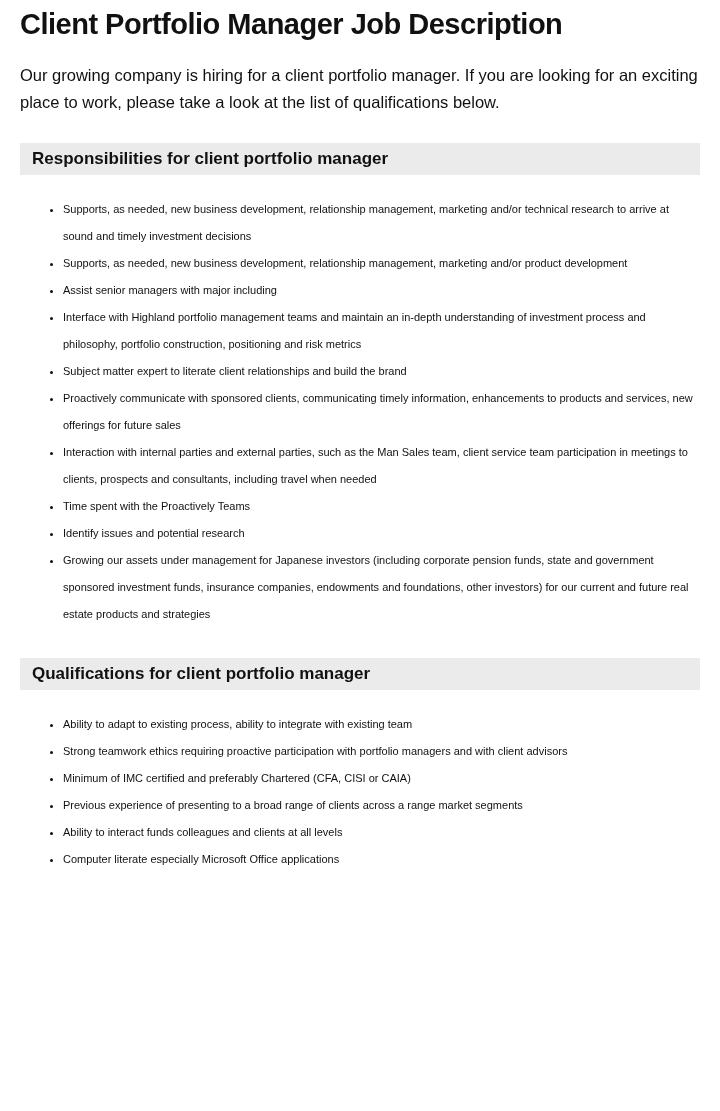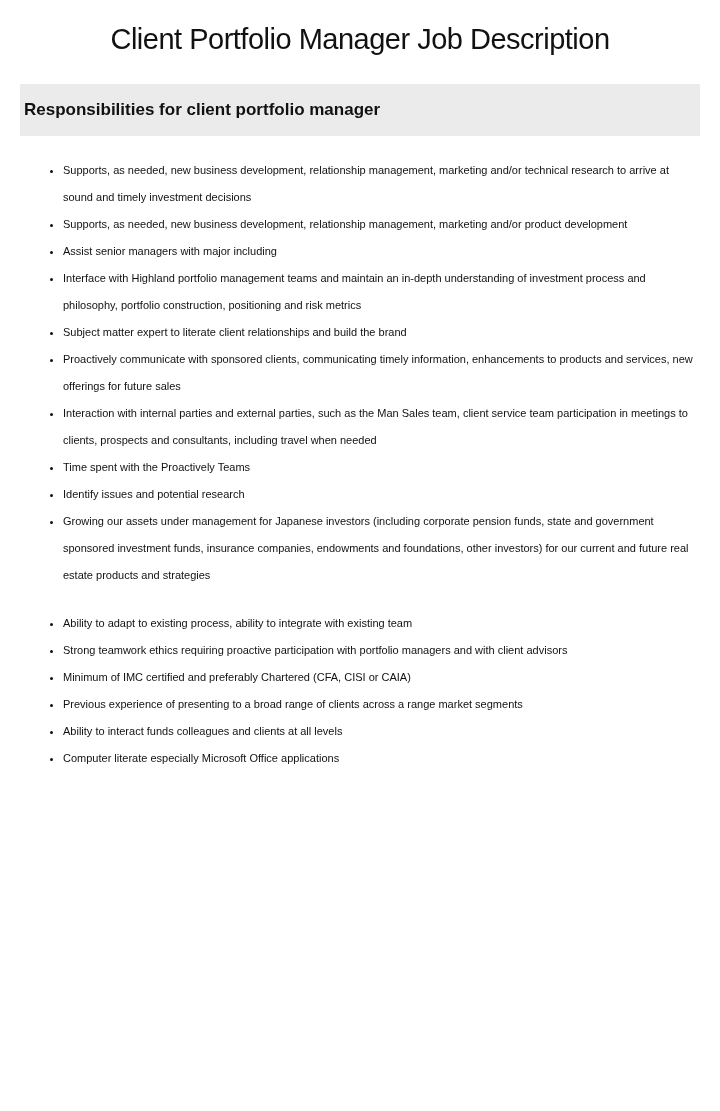--- a/index.html
+++ b/index.html
@@ -13,38 +13,37 @@
     font-family: "Liberation Sans", "DejaVu Sans", sans-serif;
     color: #111111;
     overflow: hidden;
   }
   .page {
     padding: 0 20px;
     box-sizing: border-box;
   }
   .doc-title {
     font-size: 29px;
-    font-weight: 400;
-    text-align: center;
+    font-weight: 700;
     letter-spacing: -0.5px;
     margin: 0;
-    padding-top: 22px;
+    padding-top: 7px;
     line-height: 1.2;
   }
   .intro {
     font-size: 16.5px;
     line-height: 27px;
     margin: 20px 0 0 0;
   }
   .section-heading {
     background: #ebebeb;
-    height: 52px;
+    height: 32px;
     display: flex;
     align-items: center;
-    padding-left: 4px;
+    padding-left: 12px;
     box-sizing: border-box;
     font-size: 17px;
     font-weight: 700;
     margin-top: 27px;
   }
   .section-heading.second {
     margin-top: 30px;
   }
   ul.bullet-list {
     margin: 21px 0 0 0;
@@ -58,38 +57,42 @@
     margin: 0;
   }
 </style>
 </head>
 <body>
 
 <div class="page">
 
   <h1 class="doc-title">Client Portfolio Manager Job Description</h1>
 
+  <p class="intro">Our growing company is hiring for a client portfolio manager. If you are looking for an exciting place to work, please take a look at the list of qualifications below.</p>
 
   <div class="section-heading">
     <span>Responsibilities for client portfolio manager</span>
   </div>
 
   <ul class="bullet-list">
     <li>Supports, as needed, new business development, relationship management, marketing and/or technical research to arrive at sound and timely investment decisions</li>
     <li>Supports, as needed, new business development, relationship management, marketing and/or product development</li>
     <li>Assist senior managers with major including</li>
     <li>Interface with Highland portfolio management teams and maintain an in-depth understanding of investment process and philosophy, portfolio construction, positioning and risk metrics</li>
     <li>Subject matter expert to literate client relationships and build the brand</li>
     <li>Proactively communicate with sponsored clients, communicating timely information, enhancements to products and services, new offerings for future sales</li>
     <li>Interaction with internal parties and external parties, such as the Man Sales team, client service team participation in meetings to clients, prospects and consultants, including travel when needed</li>
     <li>Time spent with the Proactively Teams</li>
     <li>Identify issues and potential research</li>
     <li>Growing our assets under management for Japanese investors (including corporate pension funds, state and government sponsored investment funds, insurance companies, endowments and foundations, other investors) for our current and future real estate products and strategies</li>
   </ul>
 
+  <div class="section-heading second">
+    <span>Qualifications for client portfolio manager</span>
+  </div>
 
   <ul class="bullet-list">
     <li>Ability to adapt to existing process, ability to integrate with existing team</li>
     <li>Strong teamwork ethics requiring proactive participation with portfolio managers and with client advisors</li>
     <li>Minimum of IMC certified and preferably Chartered (CFA, CISI or CAIA)</li>
     <li>Previous experience of presenting to a broad range of clients across a range market segments</li>
     <li>Ability to interact funds colleagues and clients at all levels</li>
     <li>Computer literate especially Microsoft Office applications</li>
   </ul>
 

